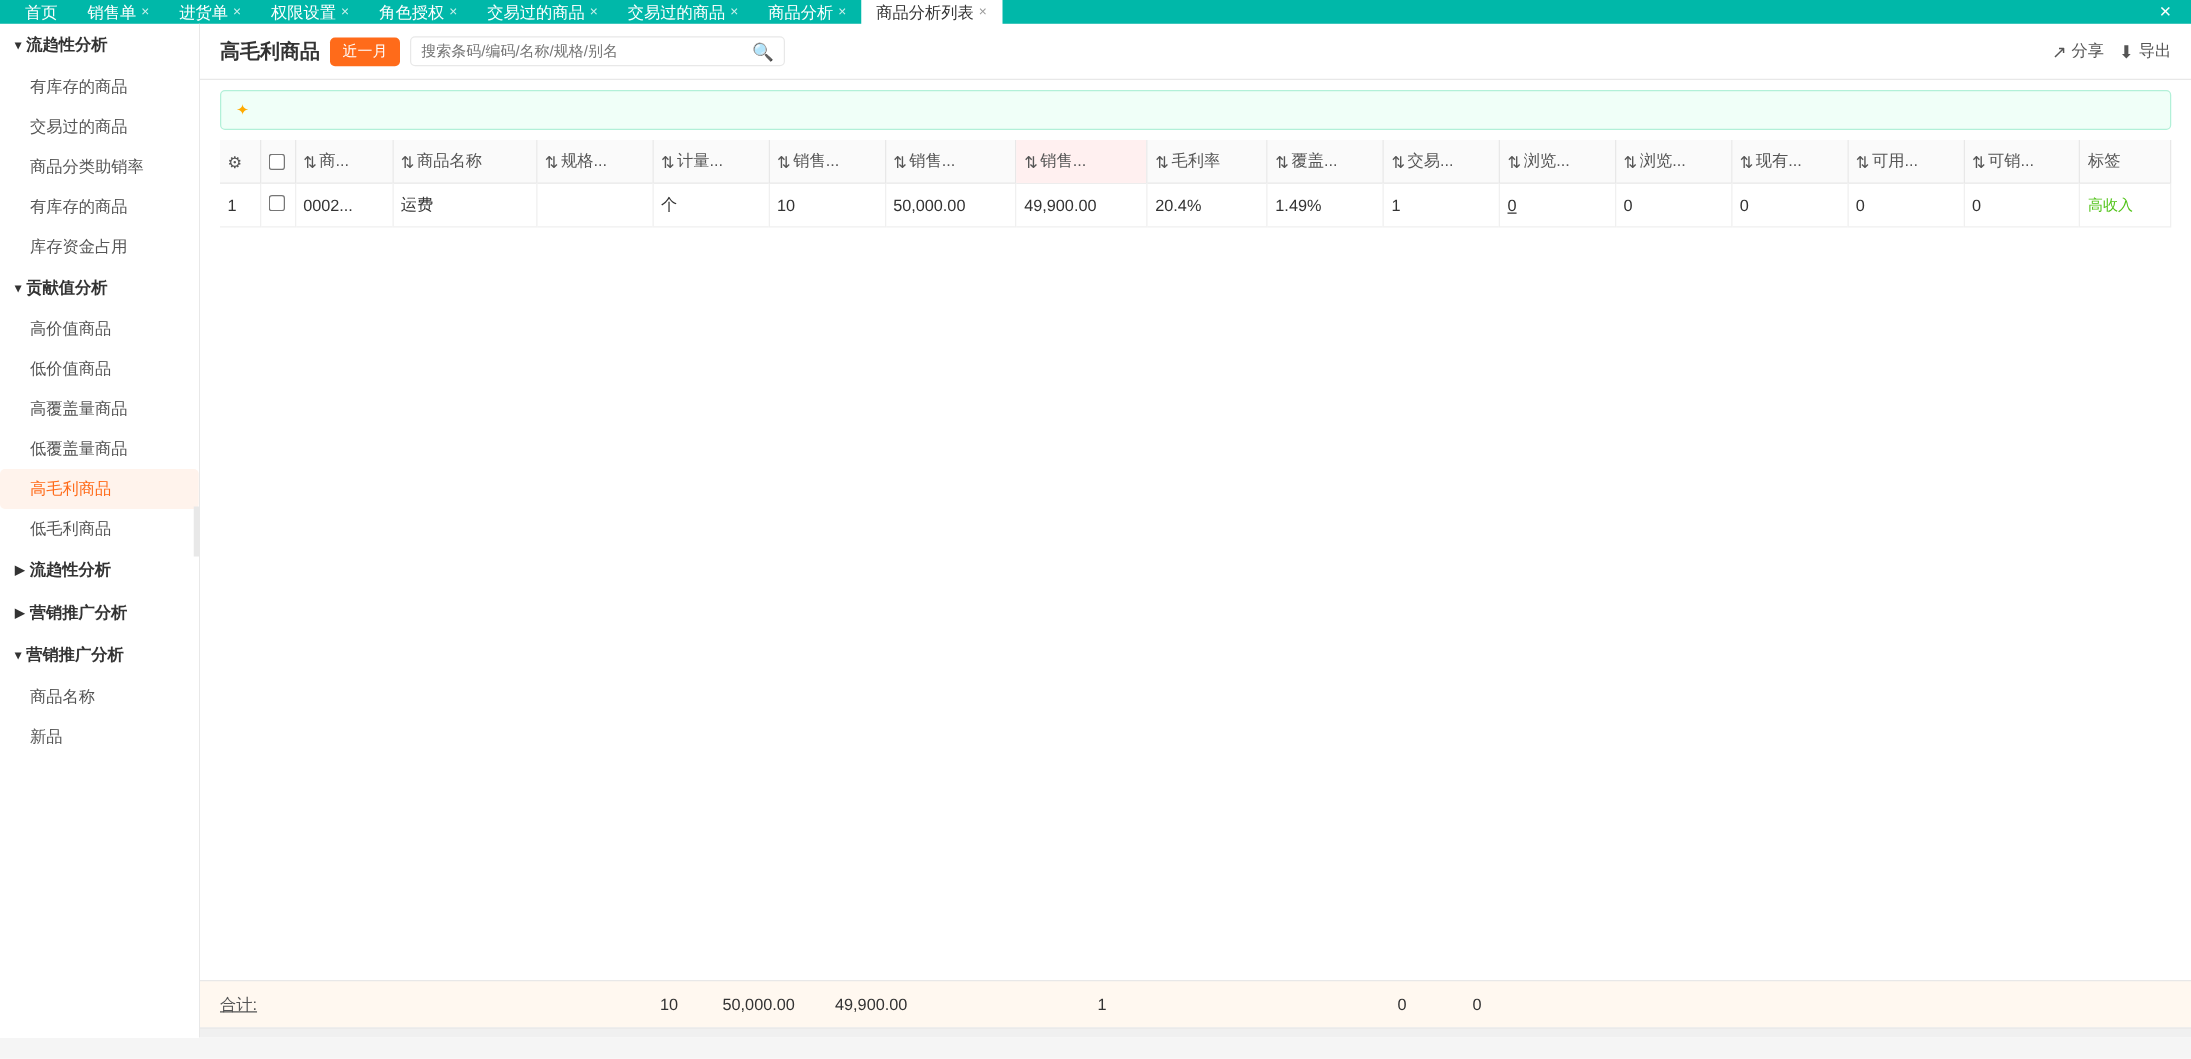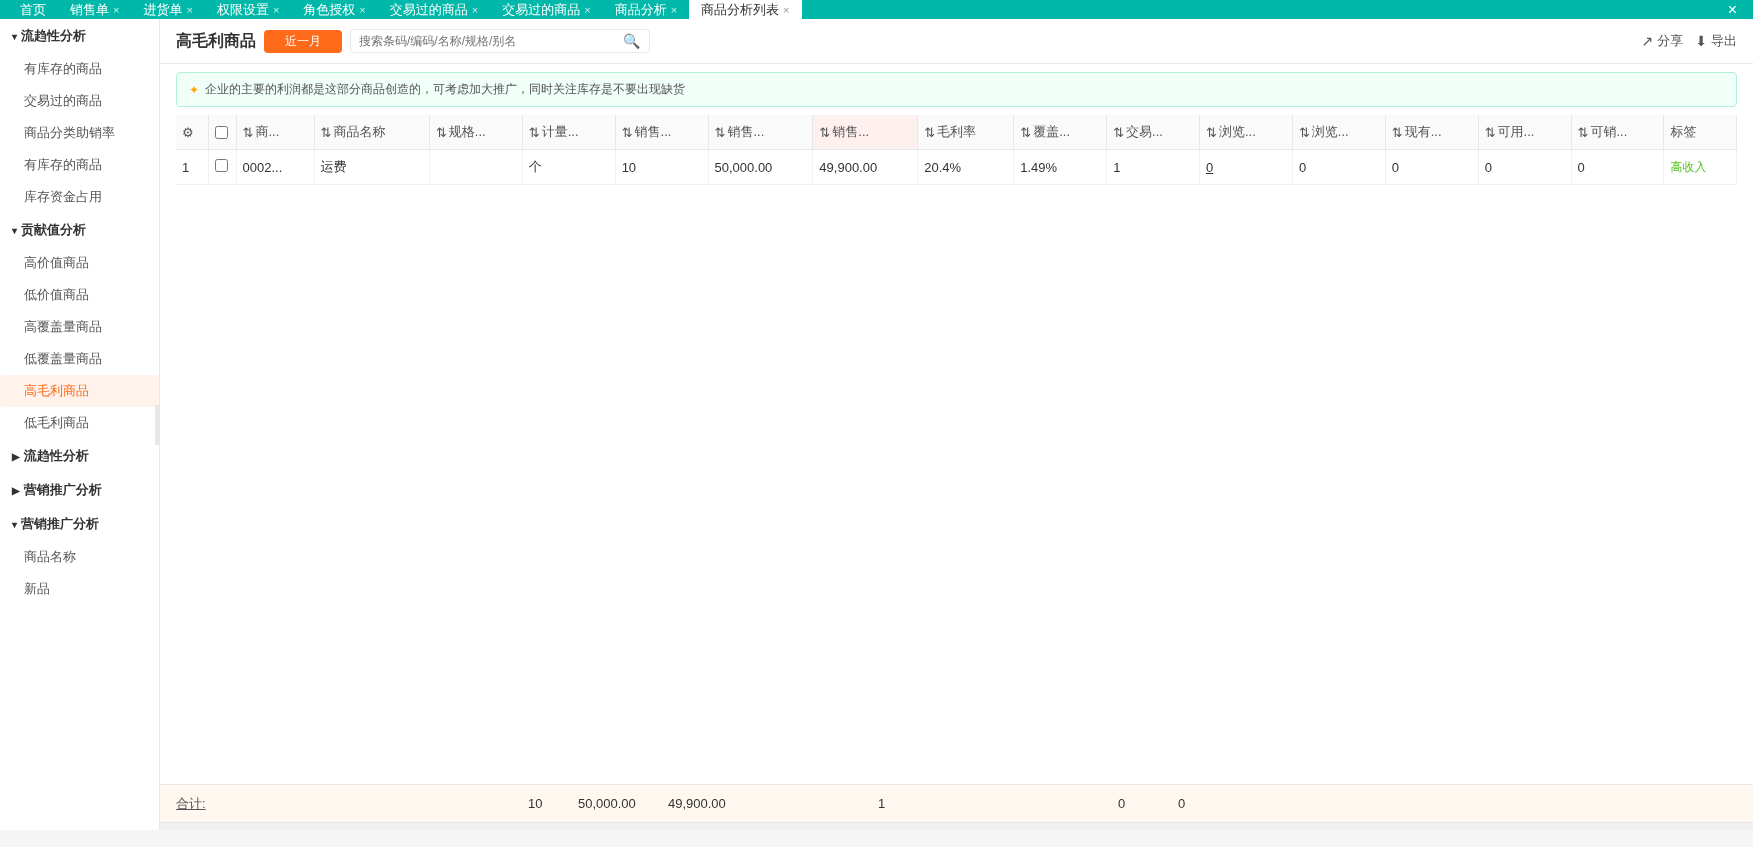--- a/index.html
+++ b/index.html
@@ -122,21 +122,21 @@
     .content-title {
       font-size: 16px;
       font-weight: bold;
       color: #333;
     }
     .filter-btn {
       background: #ff6b1a;
       color: #fff;
       border: none;
       border-radius: 4px;
-      padding: 3px 21px;
+      padding: 3px 10px;
       font-size: 12px;
       cursor: pointer;
     }
     .search-box {
       display: flex;
       align-items: center;
       border: 1px solid #e8e8e8;
       border-radius: 4px;
       padding: 3px 8px;
       gap: 20px;
@@ -385,21 +385,20 @@
         </div>
         <div class="action-btn">
           <span style="font-size:14px;">⬇</span>
           <span>导出</span>
         </div>
       </div>
     </div>
 
     <div class="info-banner">
       <span class="info-icon">✦</span>
-      <span>企业的主要的利润都是这部分商品创造的，可考虑加大推广，同时关注库存是不要出现缺货</span>
     </div>
 
     <div class="table-container">
       <table>
         <thead>
           <tr>
             <th style="width:32px;">
               <div class="th-inner">
                 <span>⚙</span>
               </div>

